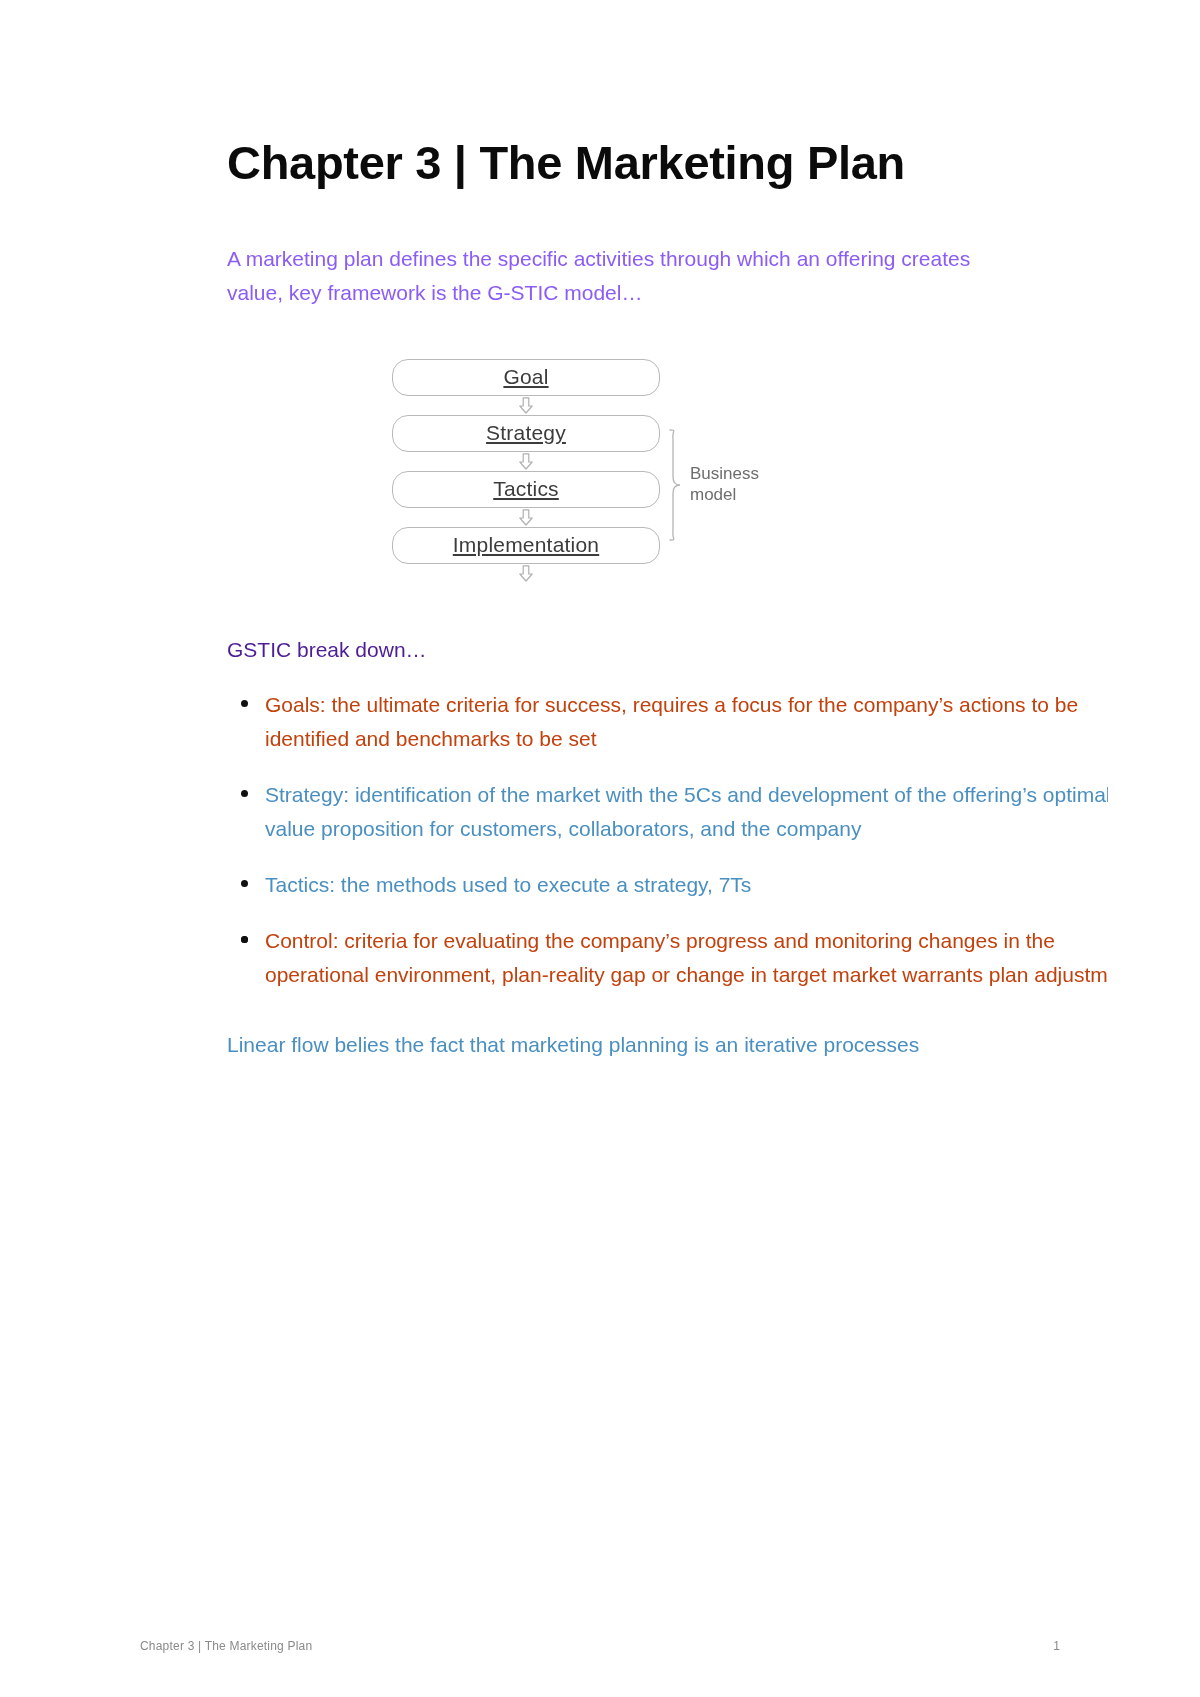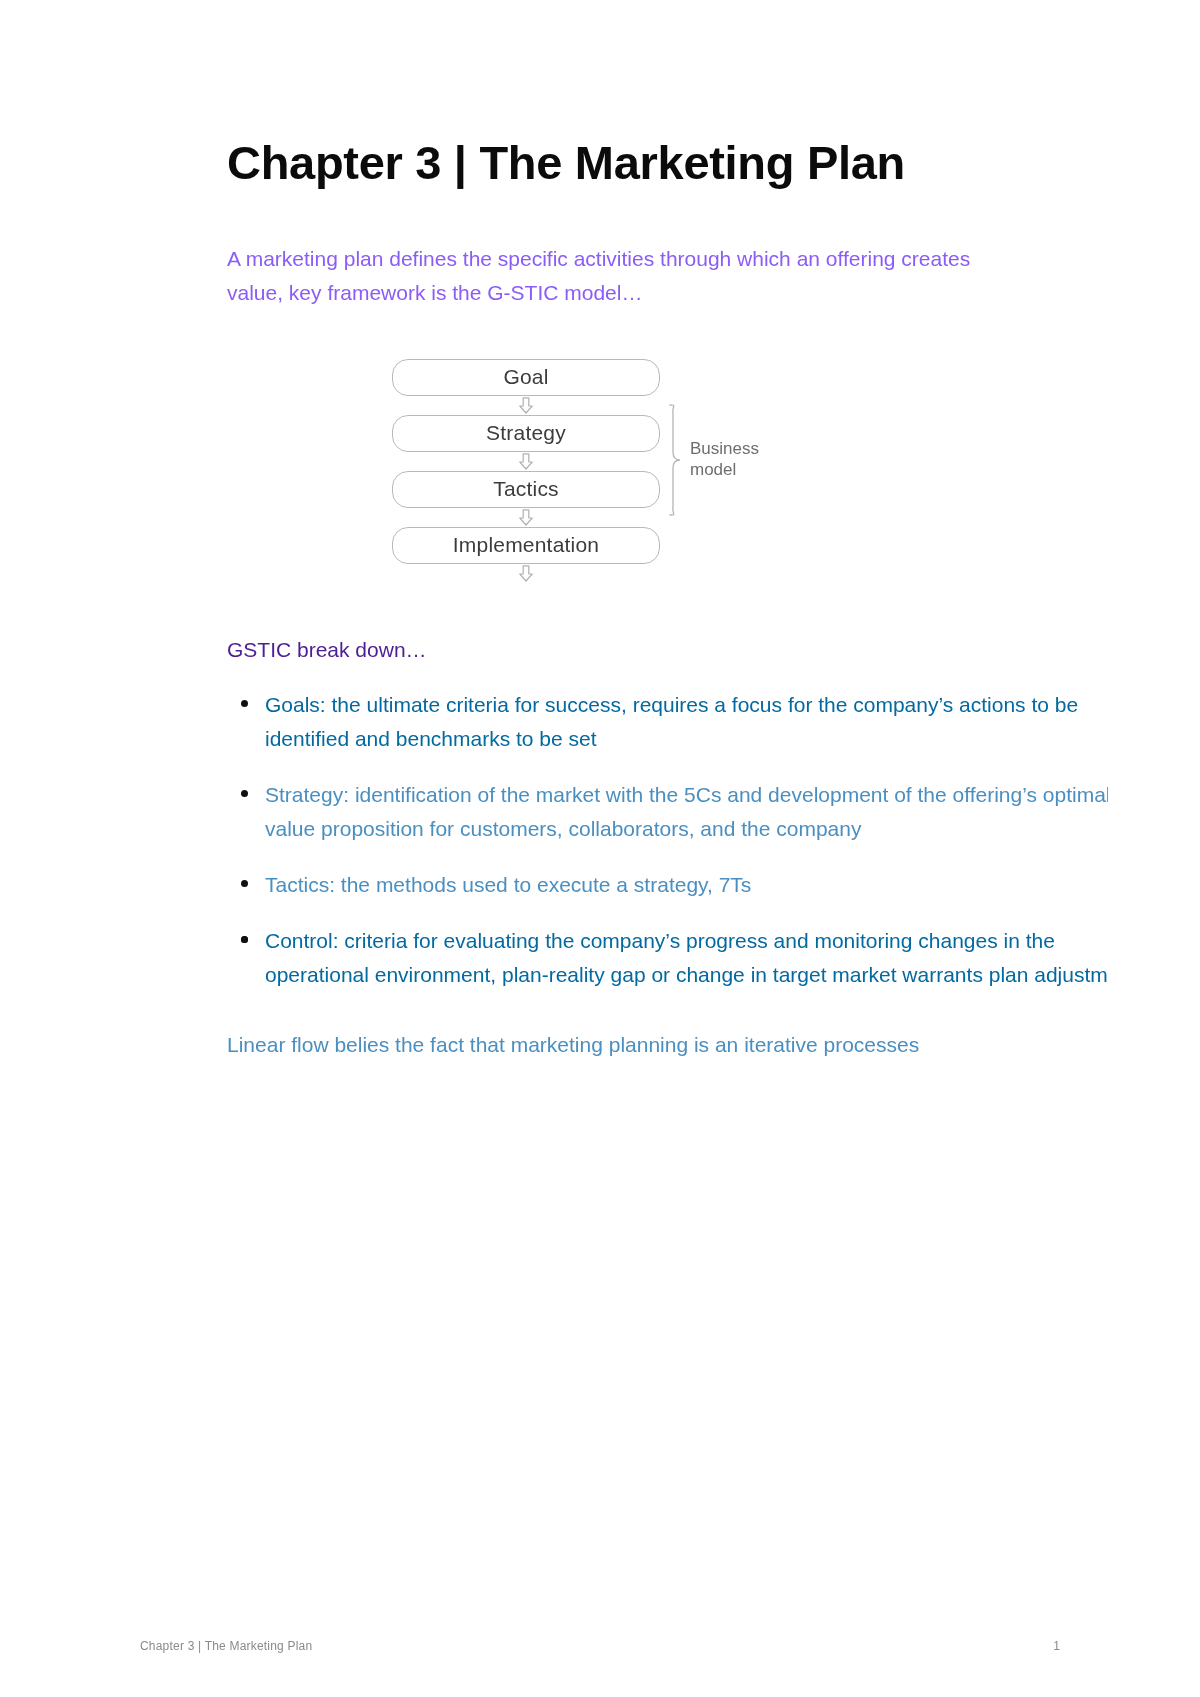--- a/index.html
+++ b/index.html
@@ -70,33 +70,34 @@
     border: 1.3px solid #b9b9b9;
     border-radius: 16px;
     background: #ffffff;
     display: flex;
     align-items: center;
     justify-content: center;
     font-size: 21px;
     color: #3c3c3c;
     font-weight: 400;
     letter-spacing: 0.2px;
+    text-decoration: underline;
   }
   .gstic-arrow {
     height: 19px;
     display: flex;
     align-items: center;
     justify-content: center;
   }
   .gstic-arrow svg { display: block; }
 
   .brace-group {
     position: absolute;
     left: 276px;
-    top: 45px;
+    top: 70px;
     display: flex;
     align-items: center;
     gap: 8px;
   }
   .brace-group svg { display: block; }
   .brace-label {
     font-size: 17px;
     line-height: 1.22;
     color: #6e6e6e;
     white-space: pre-line;
@@ -117,21 +118,21 @@
     margin: 0;
     padding: 0;
     padding-top: 20px;
   }
   ul.bullets > li {
     position: relative;
     padding-left: 38px;
     margin-bottom: 22px;
     font-size: 21px;
     line-height: 1.62;
-    color: #0369a1;
+    color: #c2410c;
   }
   ul.bullets > li .dot {
     position: absolute;
     left: 14px;
     top: 12px;
     width: 7px;
     height: 7px;
     border-radius: 50%;
     background: #111111;
   }

